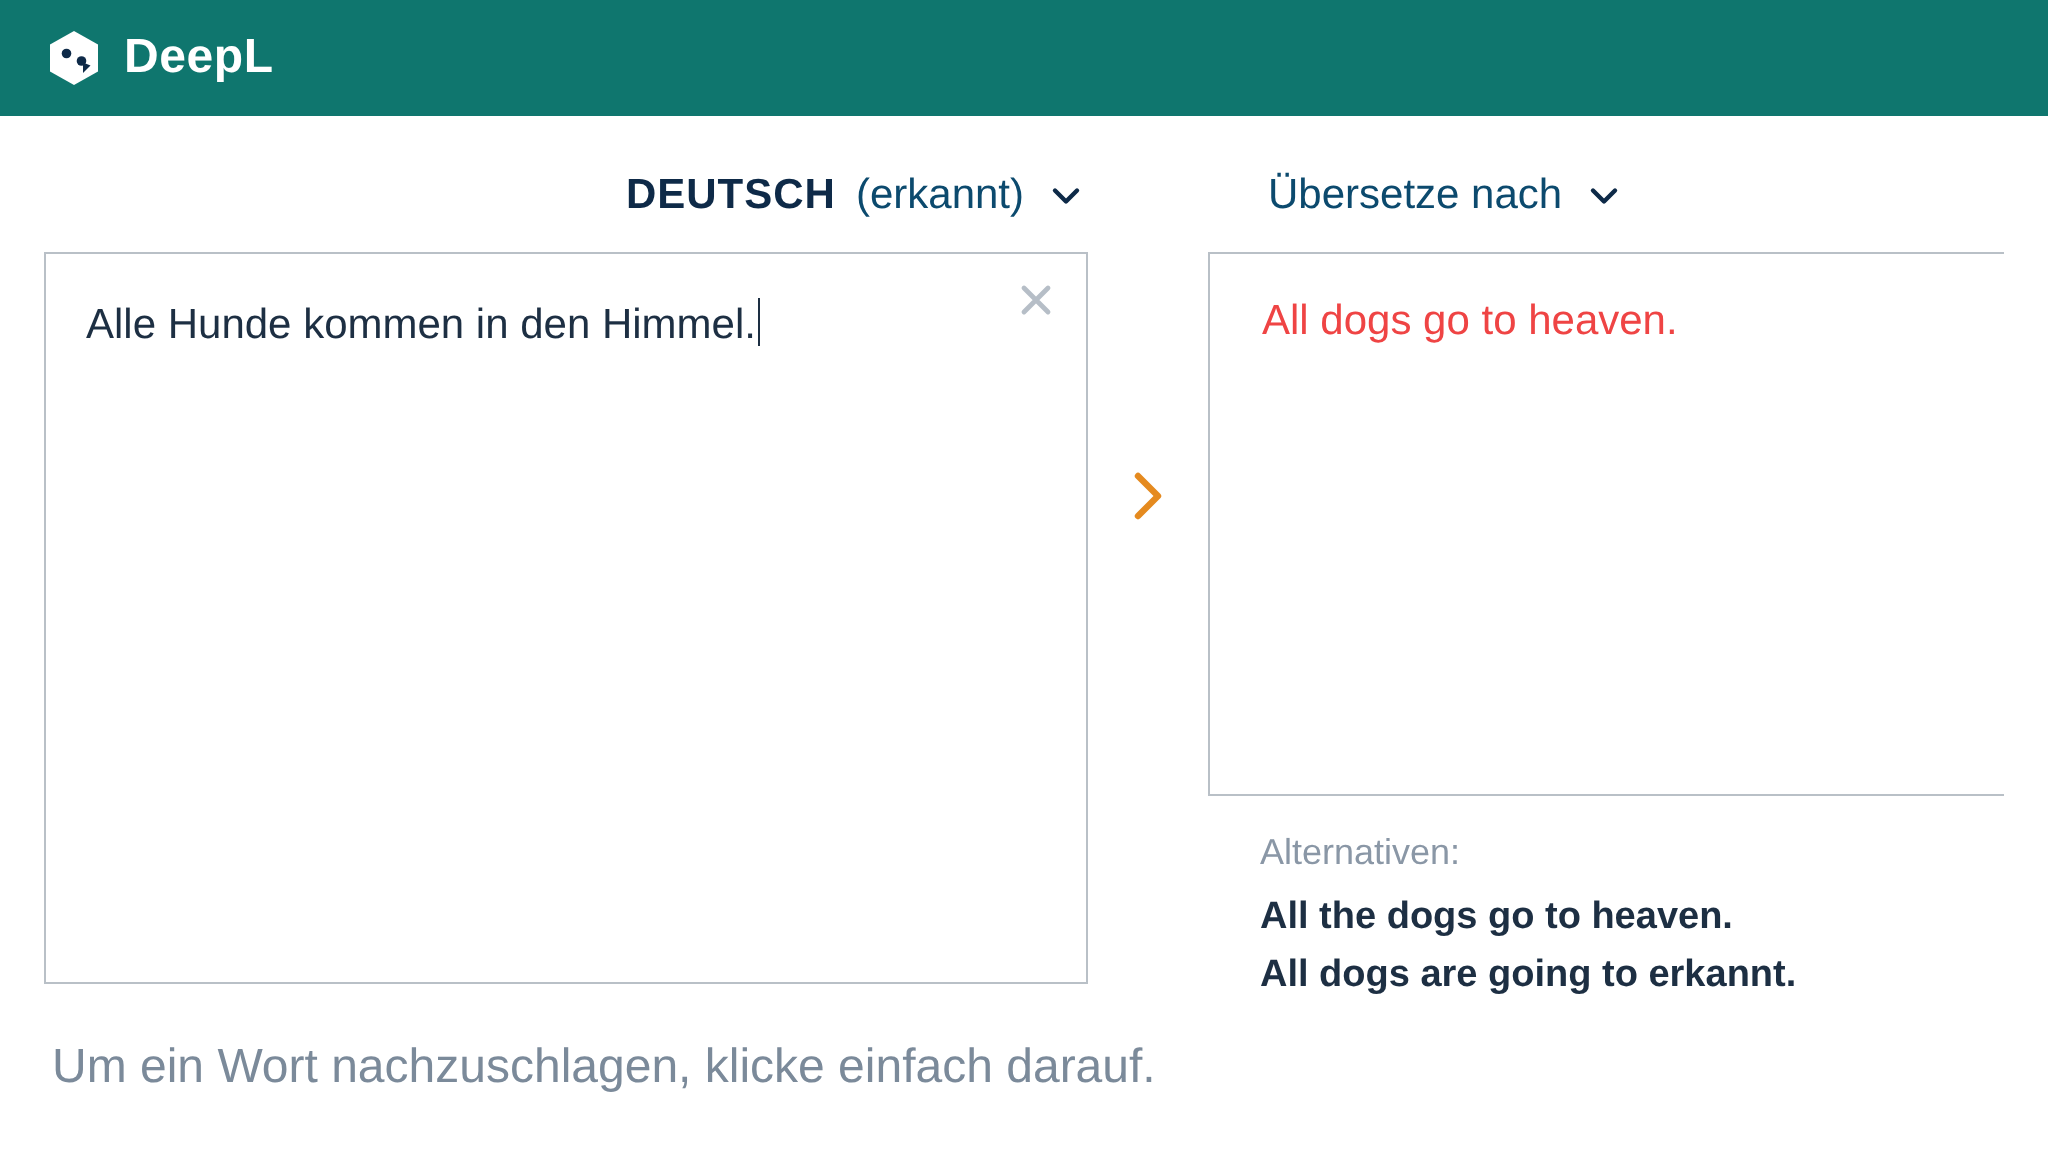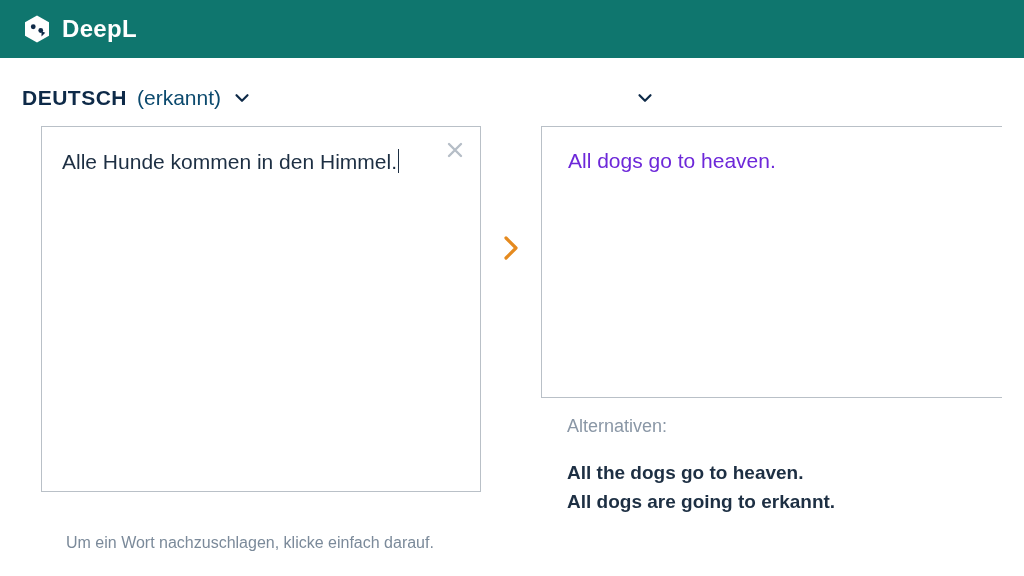--- a/index.html
+++ b/index.html
@@ -14,58 +14,58 @@
   }
   .brand { display: flex; align-items: center; gap: 10px; }
   .brand-name { color: #fff; font-size: 24px; font-weight: 600; letter-spacing: .3px; }
   .nav { display: flex; align-items: center; gap: 40px; }
   .nav-item { color: #fff; font-size: 17px; font-weight: 600; display: inline-flex; align-items: center; gap: 6px; cursor: pointer; }
   .ext-icon { width: 12px; height: 12px; fill: #8ea6bf; }
   .logo { width: 30px; height: 30px; }
 
   .main { padding: 28px 22px 0 22px; }
   .lang-row { display: flex; align-items: center; }
-  .lang-col-left { width: 522px; display:flex; justify-content:flex-start; }
+  .lang-col-left { width: 522px; display:flex; justify-content:flex-end; }
   .lang-col-gap { width: 60px; }
   .lang-col-right { flex: 1; display:flex; justify-content:flex-start; padding-left: 30px; }
 
   .lang-select { font-size: 21px; color:#2a394b; display:flex; align-items:center; gap:10px; cursor:pointer; }
   .lang-select .strong { font-weight: 700; color:#0e2a48; letter-spacing:.5px; }
   .lang-select .light { color:#0c4a6e; }
   .chevron { width: 22px; height: 22px; }
   .chevron path { stroke:#0e2a48; stroke-width:2.4; fill:none; stroke-linecap:round; stroke-linejoin:round; }
 
   .panels { display:flex; align-items:flex-start; margin-top: 16px; }
   .panel-left {
-    width: 440px; height: 366px; border: 1px solid #b9c0c7; position:relative;margin-left:19px;
+    width: 522px; height: 366px; border: 1px solid #b9c0c7; position:relative;
   }
   .panel-right-wrap { flex:1; }
   .panel-right {
     height: 272px; border: 1px solid #b9c0c7; border-right: none; position:relative; margin-left:0;
   }
 
   .arrow-col { width: 60px; display:flex; justify-content:center; padding-top: 108px; }
   .arrow-icon { width: 24px; height: 28px; }
   .arrow-icon path { stroke:#e58a1f; stroke-width:3.2; fill:none; stroke-linecap:round; stroke-linejoin:round; }
 
   .src-text {
     position:absolute; left:20px; top:22px; right:40px; font-size:21px; color:#1d2f43;
   }
   .cursor { display:inline-block; width:1px; height:24px; background:#1d2f43; vertical-align:-4px; margin-left:1px; }
   .close-btn { position:absolute; top:14px; right:16px; width:18px; height:18px; cursor:pointer; }
   .close-btn svg { width:18px; height:18px; }
   .close-btn path { stroke:#b6bec7; stroke-width:2.4; fill:none; stroke-linecap:round; }
 
-  .tgt-text { position:absolute; left:26px; top:22px; right:4px; font-size:21px; color:#6d28d9; }
+  .tgt-text { position:absolute; left:26px; top:22px; right:4px; font-size:21px; color:#ef4444; }
 
   .alt-block { padding: 18px 0 0 26px; }
-  .alt-label { color:#8a97a6; font-size:18px; margin-bottom:22px; }
+  .alt-label { color:#8a97a6; font-size:18px; margin-bottom:8px; }
   .alt-item { color:#1d2f43; font-size:19px; line-height:1.5; cursor:pointer;font-weight:bold; }
 
-  .hint { color:#7b8a9a; font-size:16px; margin-top:18px; padding-left:4px;margin-left:40px; }
+  .hint { color:#7b8a9a; font-size:24px; margin-top:18px; padding-left:4px; }
 </style>
 </head>
 <body>
 
 <div class="header">
   <div class="brand">
     <svg class="logo" viewBox="0 0 40 40">
       <polygon points="20,2 36,11 36,29 20,38 4,29 4,11" fill="#ffffff"></polygon>
       <circle cx="15" cy="17" r="3.2" fill="#0e2a48"></circle>
       <circle cx="25" cy="22" r="3.2" fill="#0e2a48"></circle>
@@ -83,20 +83,21 @@
         <span class="strong">DEUTSCH</span>
         <span class="light">(erkannt)</span>
         <svg class="chevron" viewBox="0 0 24 24">
             <path d="M6 9l6 6 6-6"></path>
           </svg>
       </div>
     </div>
     <div class="lang-col-gap"></div>
     <div class="lang-col-right">
       <div class="lang-select">
+        <span class="light">Übersetze nach</span>
         <svg class="chevron" viewBox="0 0 24 24">
             <path d="M6 9l6 6 6-6"></path>
           </svg>
       </div>
     </div>
   </div>
 
   <div class="panels">
 
     <div class="panel-left">

